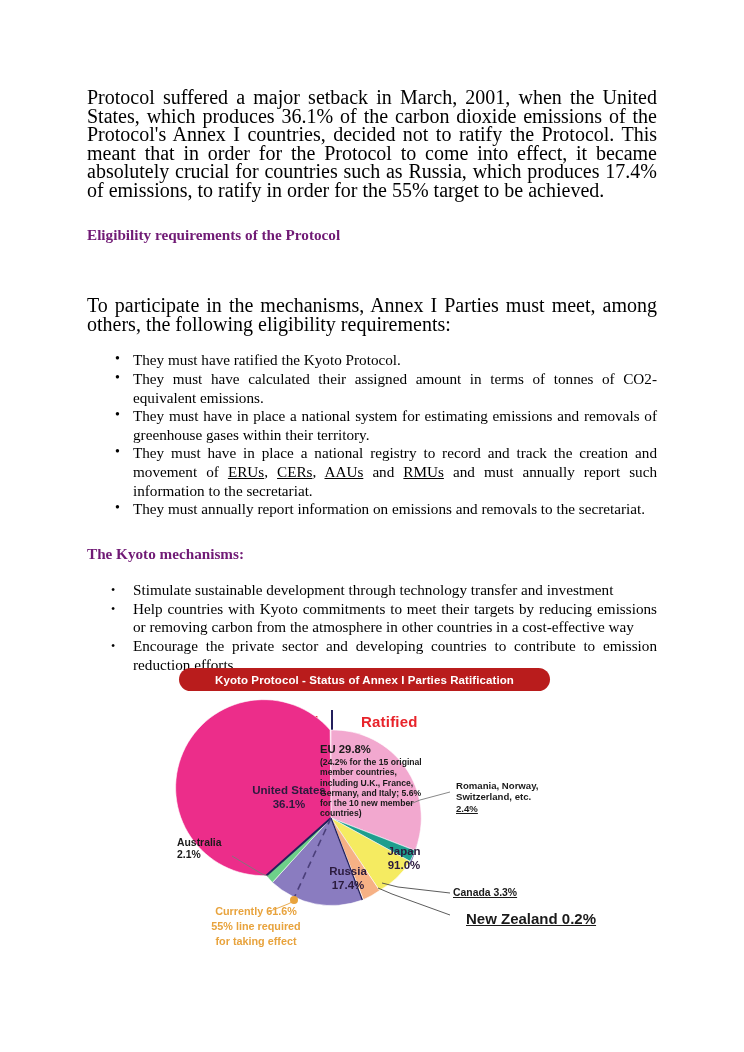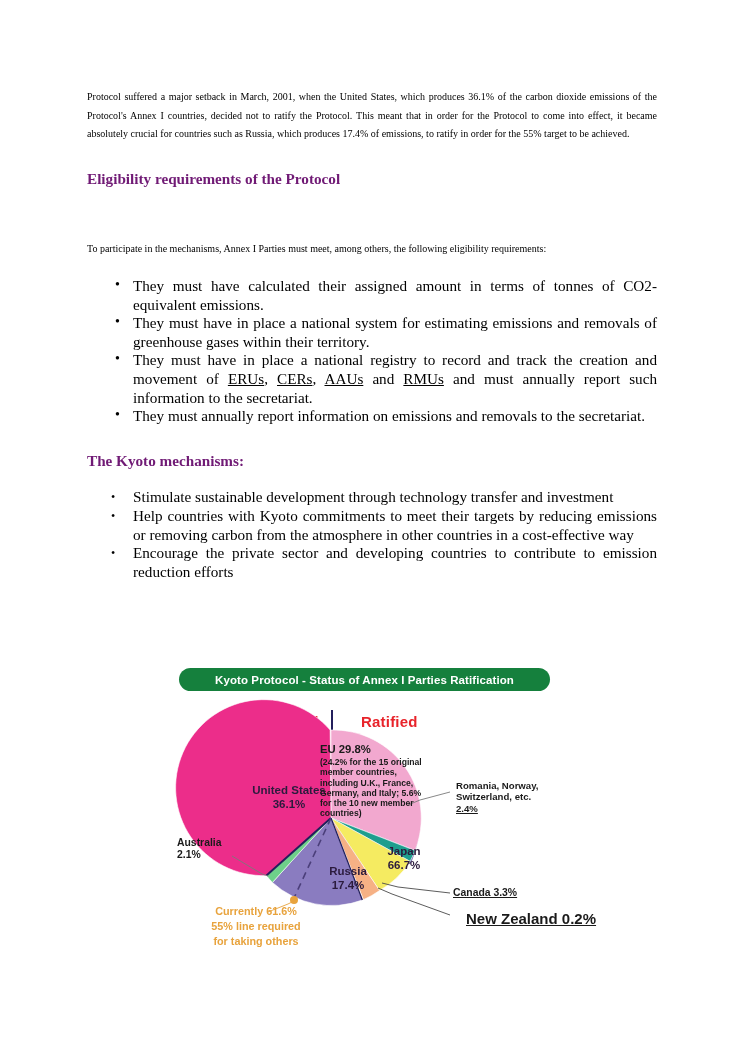--- a/index.html
+++ b/index.html
@@ -19,21 +19,21 @@
     overflow: hidden;
   }
   .content {
     position: absolute;
     left: 87px;
     top: 88px;
     width: 570px;
   }
   p.body-text {
     margin: 0 0 0 0;
-    font-size: 10px;
+    font-size: 20px;
     line-height: 18.6px;
     text-align: justify;
     color: #000;
   }
   .heading {
     font-weight: bold;
     font-size: 15.2px;
     line-height: 18.6px;
     color: #701a75;
   }
@@ -79,21 +79,21 @@
     top: 660px;
     width: 744px;
     height: 300px;
   }
   .chart-title-banner {
     position: absolute;
     left: 179px;
     top: 8px;
     width: 371px;
     height: 23px;
-    background: #15803d;
+    background: #b91c1c;
     border-radius: 12px;
     color: #ffffff;
     font-family: "Liberation Sans", sans-serif;
     font-weight: bold;
     font-size: 11.5px;
     letter-spacing: 0.1px;
     display: flex;
     align-items: center;
     justify-content: center;
   }
@@ -181,20 +181,21 @@
 
     <div class="heading">Eligibility requirements of the Protocol</div>
 
     <div class="spacer-lg"></div>
 
     <p class="body-text">To participate in the mechanisms, Annex I Parties must meet, among others, the following eligibility requirements:</p>
 
     <div class="spacer-sm"></div>
 
     <ul class="doc-list">
+      <li>They must have ratified the Kyoto Protocol.</li>
       <li>They must have calculated their assigned amount in terms of tonnes of CO2-equivalent emissions.</li>
       <li>They must have in place a national system for estimating emissions and removals of greenhouse gases within their territory.</li>
       <li><span>They must have in place a national registry to record and track the creation and movement of </span><u>ERUs</u><span>, </span><u>CERs</u><span>, </span><u>AAUs</u><span> and </span><u>RMUs</u><span> and must annually report such information to the secretariat.</span></li>
       <li>They must annually report information on emissions and removals to the secretariat.</li>
     </ul>
 
     <div class="spacer-md"></div>
 
     <div class="heading">The Kyoto mechanisms:</div>
 
@@ -261,21 +262,21 @@
       <span>36.1%</span>
     </div>
 
     <div class="pielabel lbl-russia">
       <span>Russia</span><br>
       <span>17.4%</span>
     </div>
 
     <div class="pielabel lbl-japan">
       <span>Japan</span><br>
-      <span>66.7%</span>
+      <span>91.0%</span>
     </div>
 
     <div class="pielabel lbl-eu">
       <span class="eu-head">EU 29.8%</span>
       <span>(24.2% for the 15 original member countries, including U.K., France, Germany, and Italy; 5.6% for the 10 new member countries)</span>
     </div>
 
     <div class="pielabel lbl-romania">
       <span>Romania, Norway, Switzerland, etc.</span><br>
       <span class="pct">2.4%</span>
@@ -285,18 +286,18 @@
       <span>Australia</span><br>
       <span>2.1%</span>
     </div>
 
     <div class="pielabel lbl-canada">Canada 3.3%</div>
     <div class="pielabel lbl-nz">New Zealand 0.2%</div>
 
     <div class="pielabel lbl-currently">
       <span>Currently 61.6%</span><br>
       <span>55% line required</span><br>
-      <span>for taking others</span>
+      <span>for taking effect</span>
     </div>
 
   </div>
 
 </div>
 
 </body></html>

